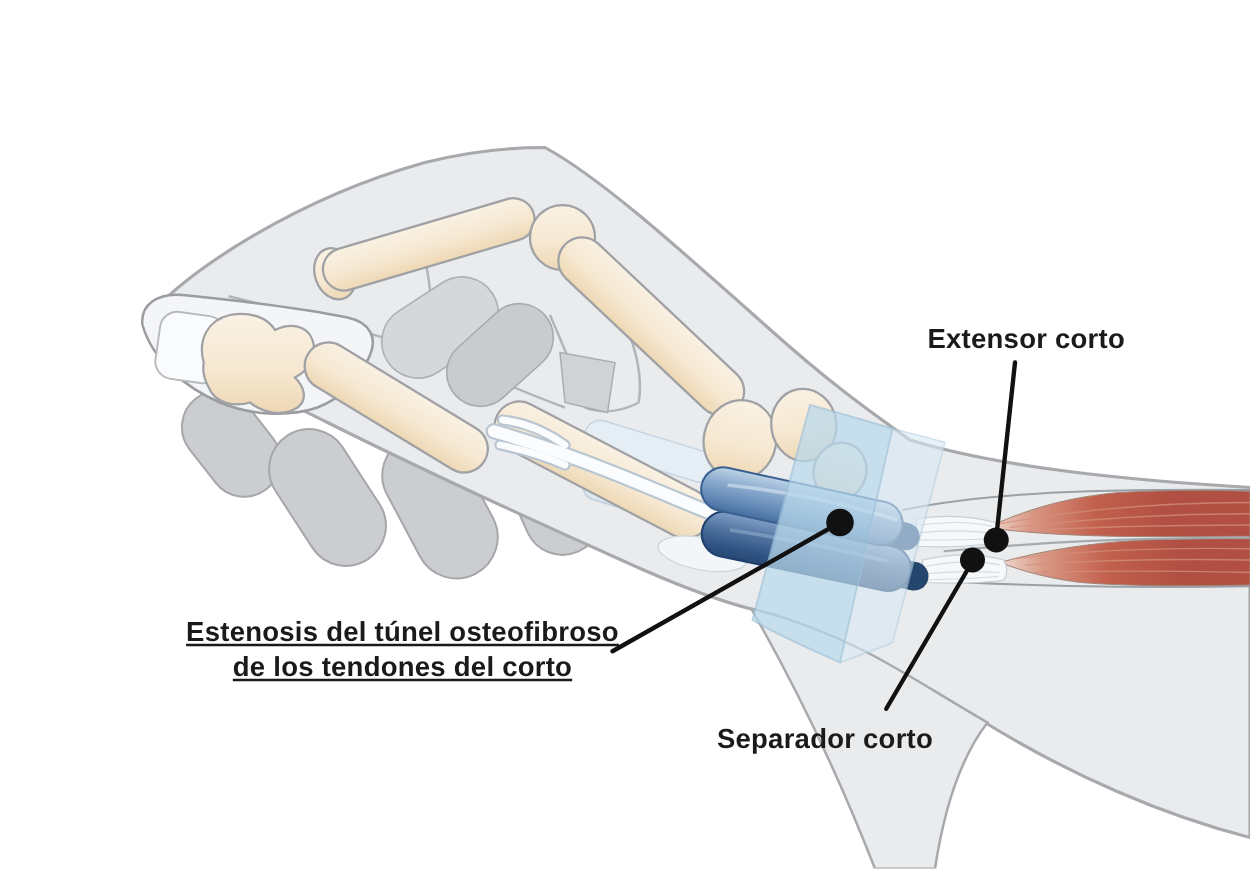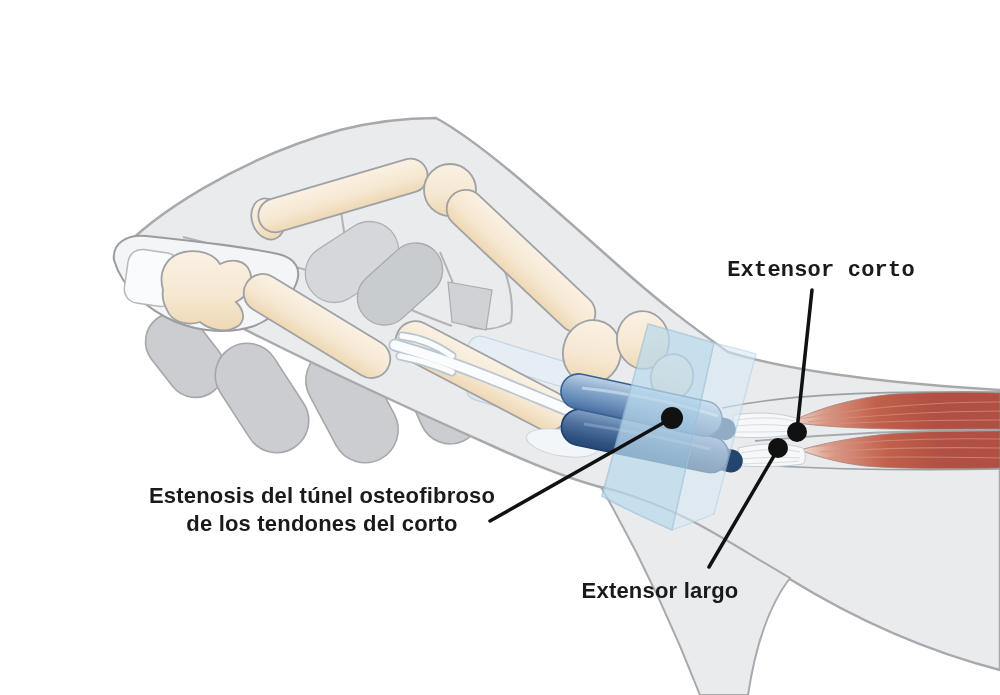--- a/index.html
+++ b/index.html
@@ -208,26 +208,26 @@
   <g stroke="#111111" stroke-width="3.5" fill="#111111" stroke-linecap="round">
     <path d="M 490,521 L 672,418" fill="none"></path>
     <circle cx="672" cy="418" r="11" stroke="none"></circle>
     <path d="M 812,290 L 797,430" fill="none"></path>
     <circle cx="797" cy="432" r="10" stroke="none"></circle>
     <path d="M 709,567 L 778,449" fill="none"></path>
     <circle cx="778" cy="448" r="10" stroke="none"></circle>
   </g>
 </svg>
 
-<div class="anno-label" style="left:701px;top:257px;width:240px;font-family:Liberation Mono, monospace;">
+<div class="anno-label" style="left:701px;top:257px;width:240px;">
   <span>Extensor corto</span>
 </div>
 
-<div class="anno-label" style="left:122px;top:482px;width:400px;">
+<div class="anno-label" style="left:122px;top:492px;width:400px;text-decoration:underline;">
   <span>Estenosis del túnel osteofibroso</span>
   <span>de los tendones del corto</span>
 </div>
 
 <div class="anno-label" style="left:550px;top:577px;width:220px;">
-  <span>Extensor largo</span>
+  <span>Separador corto</span>
 </div>
 
 </div>
 
 </body></html>

